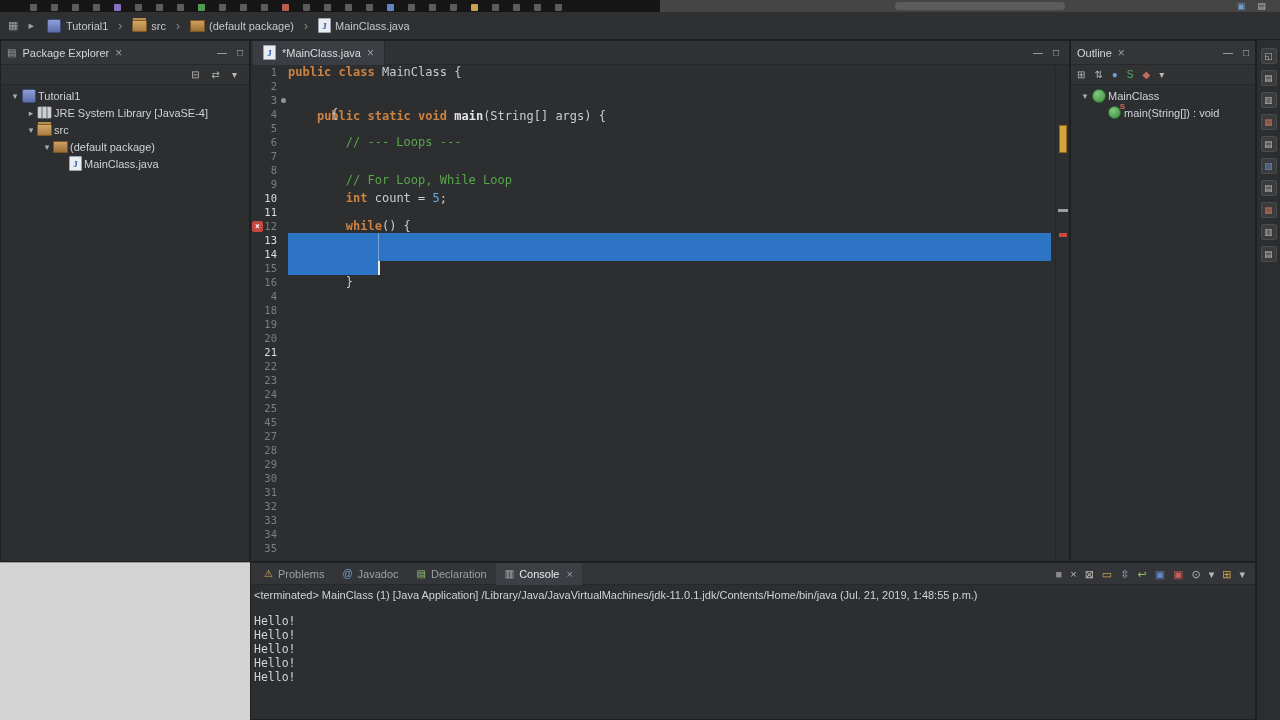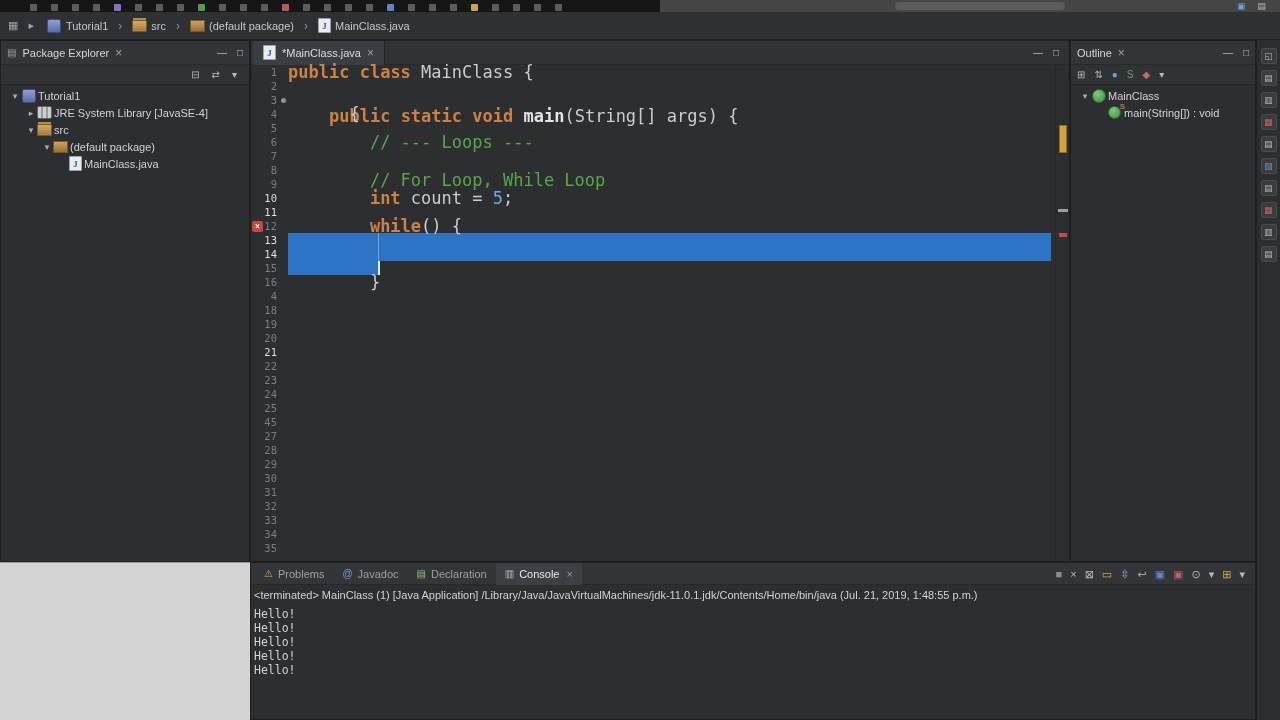--- a/index.html
+++ b/index.html
@@ -54,21 +54,21 @@
 
   
   #editor-panel{left:250px;top:40px;width:820px;height:522px}
   #editor-tabbar{display:flex;align-items:center;height:24px;background:#303234;border-bottom:1px solid #26282a;padding:0 2px}
   #editor-tab{display:inline-flex;align-items:center;gap:6px;height:24px;padding:0 10px;background:#3a3d41;font-size:11px;color:#dadce0;border-right:1px solid #26282a}
   #editor-body{position:absolute;left:0;top:24px;right:0;bottom:0;font-family:"DejaVu Sans Mono","Liberation Mono",monospace}
   #gutter{position:absolute;left:0;top:0;width:30px}
   .ln{height:14px;line-height:14px;font-size:10.5px;color:#7a7f84;text-align:right;padding-right:4px}
   .ln-hl{color:#dcdee0}
   #code-area{position:absolute;left:37px;top:0;right:15px;bottom:0}
-  .cl{position:absolute;left:0;height:14px;white-space:pre;font-size:17px;line-height:14px;z-index:2}
+  .cl{position:absolute;left:0;height:14px;white-space:pre;font-size:12px;line-height:14px;z-index:2}
   .tk-k{color:#cc8242;font-weight:bold}
   .tk-p{color:#c9ccd1}
   .tk-c{color:#57a64a}
   .tk-num{color:#6da8d8}
   .tk-m{color:#e2e4e6;font-weight:bold}
   .sel-rect{position:absolute;left:0;width:763px;height:14px;background:#2d74c4;z-index:1}
   .sel-guide{position:absolute;width:1px;background:rgba(255,255,255,.35);z-index:3}
   .caret{position:absolute;width:2px;height:14px;background:#e8eaec;z-index:4}
   #error-marker{position:absolute;left:1px;width:11px;height:11px;background:#c74840;border-radius:2px;z-index:5;display:flex;align-items:center;justify-content:center;font-size:8px;color:#fff;font-weight:bold}
   #error-marker::before{content:"×"}
@@ -91,21 +91,21 @@
   #console-panel{left:250px;top:562px;width:1006px;height:158px}
   #console-tabbar{display:flex;align-items:center;height:22px;background:#333538;border-bottom:1px solid #26282a;padding-left:4px}
   #console-tabs{display:flex;align-items:center;height:22px}
   .ctab{display:inline-flex;align-items:center;gap:5px;height:22px;padding:0 9px;font-size:11px;color:#9aa0a6}
   .ctab.active{background:#3c3f44;color:#e6e8ea}
   .ctab-ic{font-size:10px}
   .ctab-x{color:#9aa0a6;font-size:11px;margin-left:2px}
   #console-tools{margin-left:auto;display:flex;align-items:center;gap:8px;padding-right:10px}
   #console-tools .gicon{font-size:11px}
   #console-content{position:absolute;left:0;top:22px;right:0;bottom:0;padding:4px 0 0 3px;overflow:hidden}
-  #console-status{font-size:11px;color:#d0d3d6;white-space:nowrap;margin-bottom:6px}
+  #console-status{font-size:11px;color:#d0d3d6;white-space:nowrap;margin-bottom:13px}
   .cline{font-family:"DejaVu Sans Mono","Liberation Mono",monospace;font-size:11.5px;line-height:14px;color:#d0d3d6;white-space:pre}
 
   
   #bottom-left{left:0;top:562px;width:250px;height:158px;background:#d4d4d4;border-top:1px solid #9a9a9a;position:absolute}
 </style>
 </head>
 <body>
 
 <div id="screen">
 

